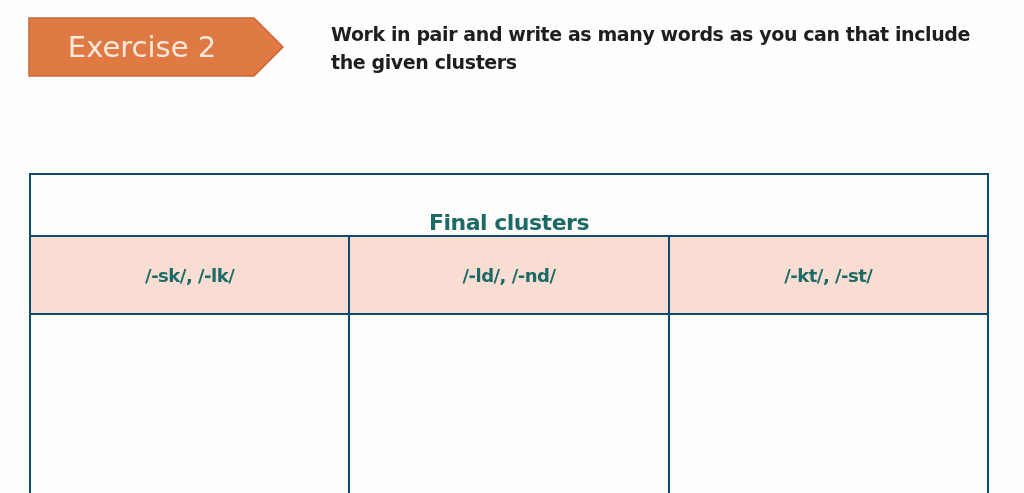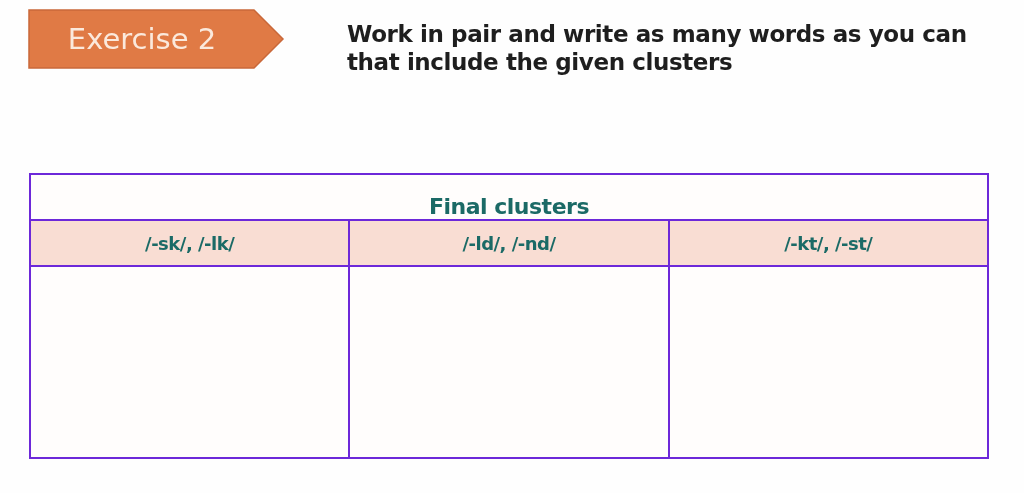--- a/index.html
+++ b/index.html
@@ -1,22 +1,22 @@
 <!DOCTYPE html>
 <html><head>
 <meta charset="utf-8">
 <style>
   html, body { margin:0; padding:0; }
   body { width:1024px; height:493px; background:#fefefe; position:relative; overflow:hidden; font-family:"Liberation Sans", sans-serif; }
-  .badge { position:absolute; left:28px; top:9px; width:255px; height:48px; }
+  .badge { position:absolute; left:28px; top:17px; width:255px; height:48px; }
   .badge svg { position:absolute; left:0; top:0; }
   .badge-text { position:absolute; left:0; top:0; width:228px; height:60px; line-height:60px; text-align:center; color:#fbe9dc; font-size:29px; font-family:"DejaVu Sans", sans-serif; }
-  .instr { position:absolute; left:331px; top:20px; width:670px; font-size:23px; font-weight:bold; color:#1e1e1e; line-height:28px; font-family:"DejaVu Sans", sans-serif; letter-spacing:-0.4px;margin-left:16px; }
+  .instr { position:absolute; left:331px; top:20px; width:670px; font-size:19px; font-weight:bold; color:#1e1e1e; line-height:28px; font-family:"DejaVu Sans", sans-serif; letter-spacing:-0.4px; }
   table { position:absolute; left:29px; top:173px; width:960px; border-collapse:collapse; table-layout:fixed; }
-  td, th { border:2px solid #6d28d9; padding:0; }
+  td, th { border:2px solid #0c4a6e; padding:16px; }
   .title-row th { height:44px; background:#fffdfc; color:#1b6a66; font-size:22px; font-family:"DejaVu Sans", sans-serif; font-weight:bold; text-align:center; vertical-align:bottom; padding-bottom:0px; letter-spacing:-0.5px; }
   .head-row th { height:44px; background:#f9ddd3; color:#1b6a66; font-size:18px; font-family:"DejaVu Sans", sans-serif; font-weight:bold; text-align:center; letter-spacing:-0.5px; }
   .body-row td { height:190px; background:#fffdfc; }
 </style>
 </head>
 <body>
 
 <div class="badge">
   <svg width="258" height="62" viewBox="0 0 258 62">
     <polygon points="1,1 226,1 255,30 226,59 1,59" fill="#e07a45" stroke="#c9683a" stroke-width="1.5"></polygon>

